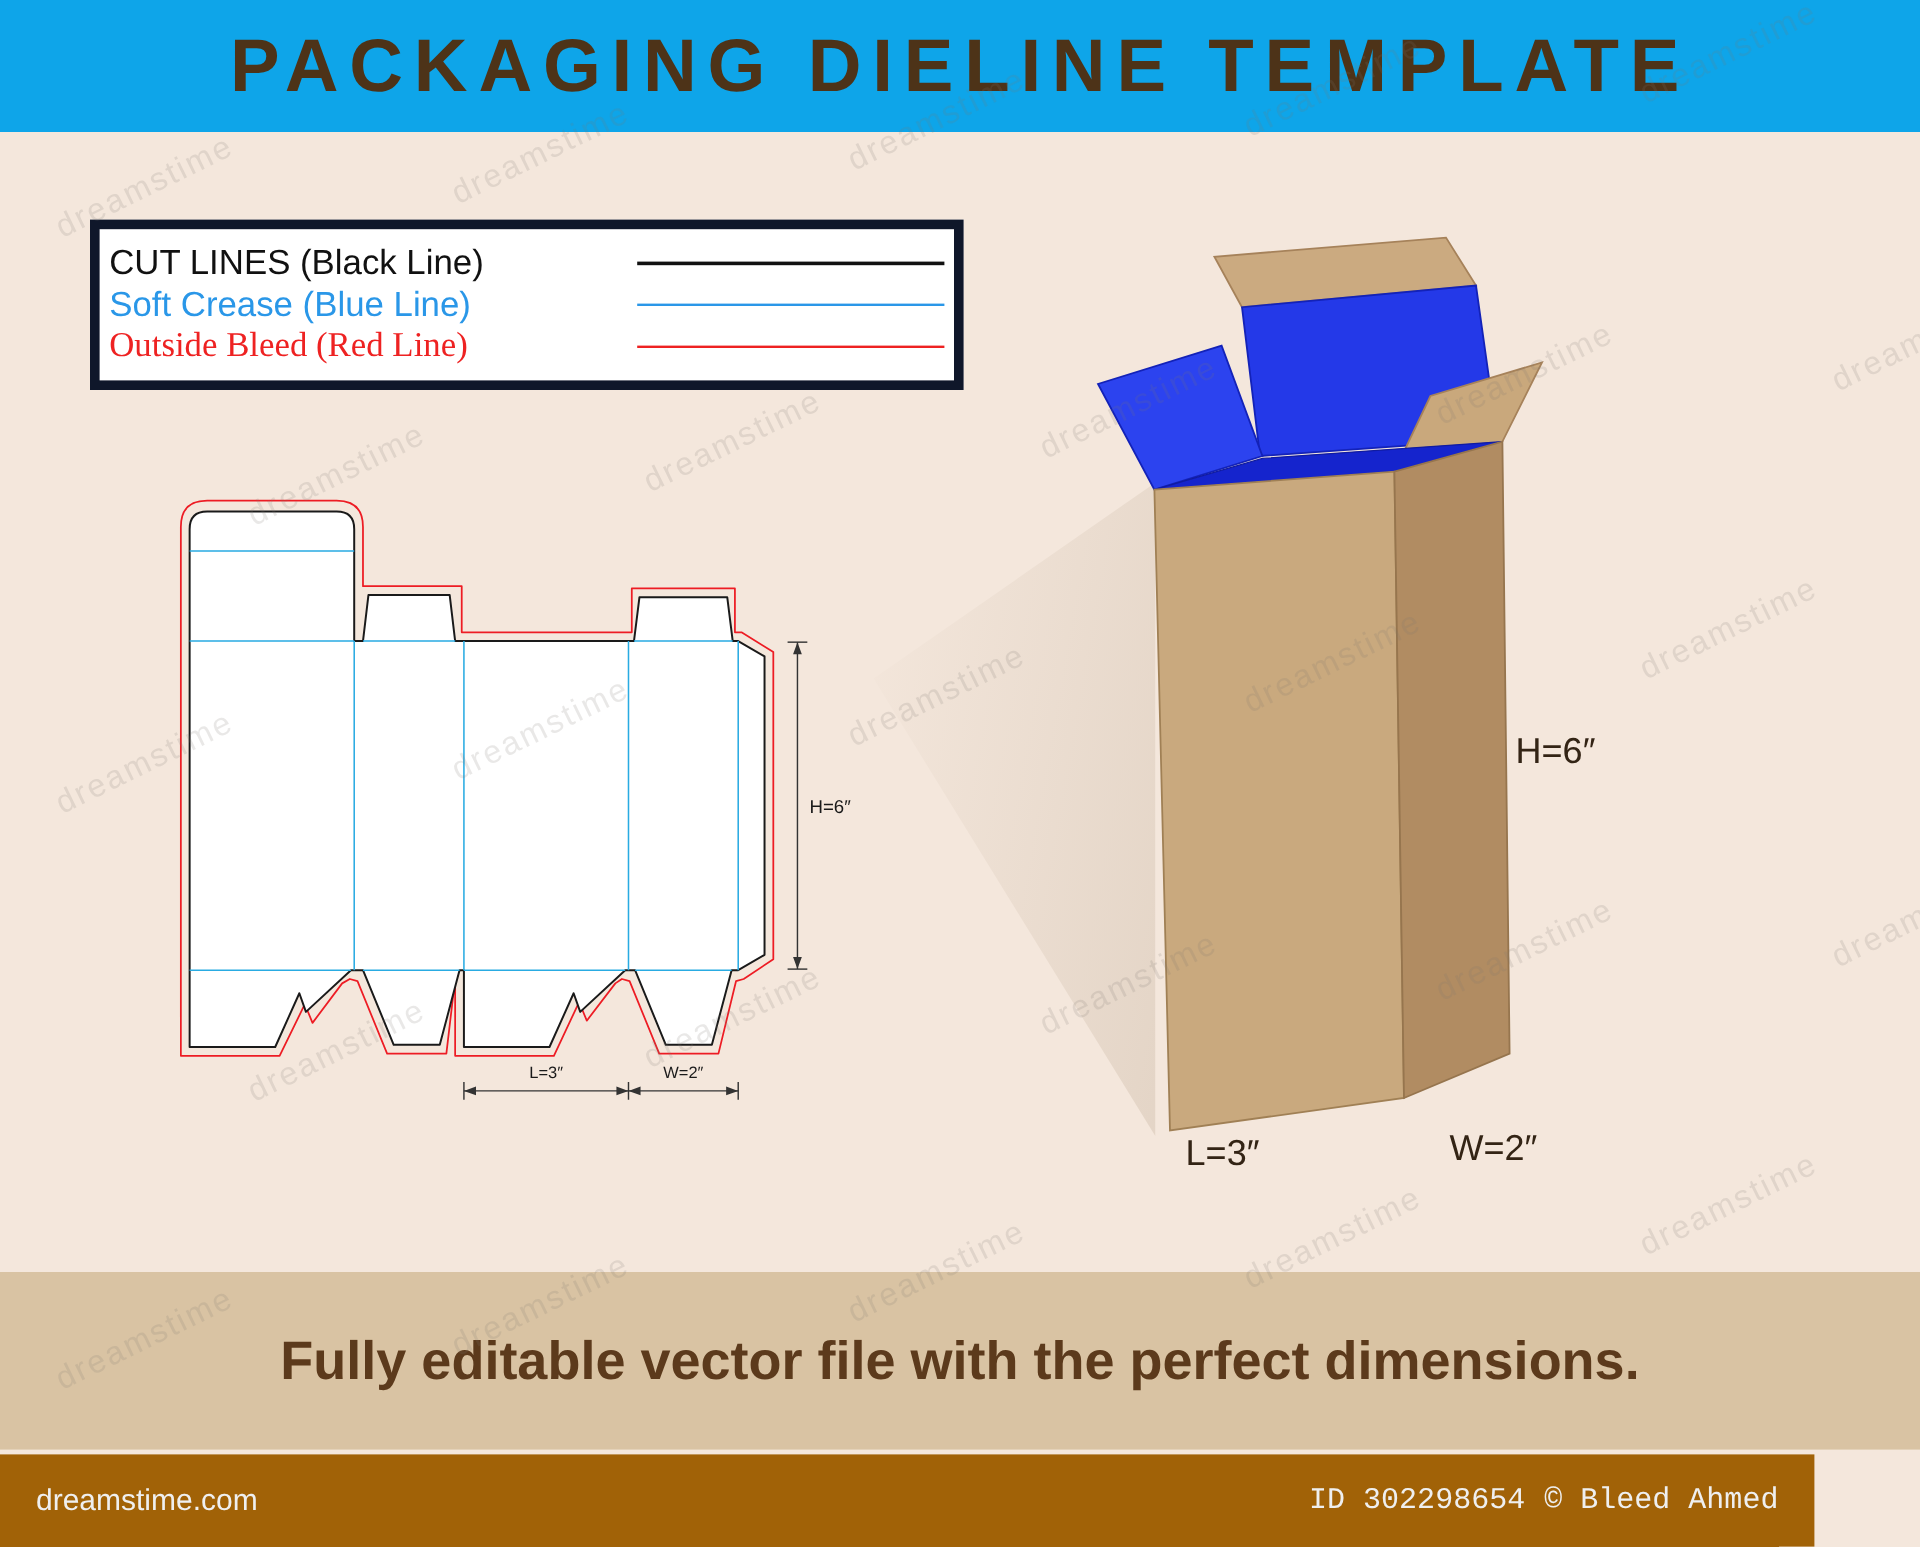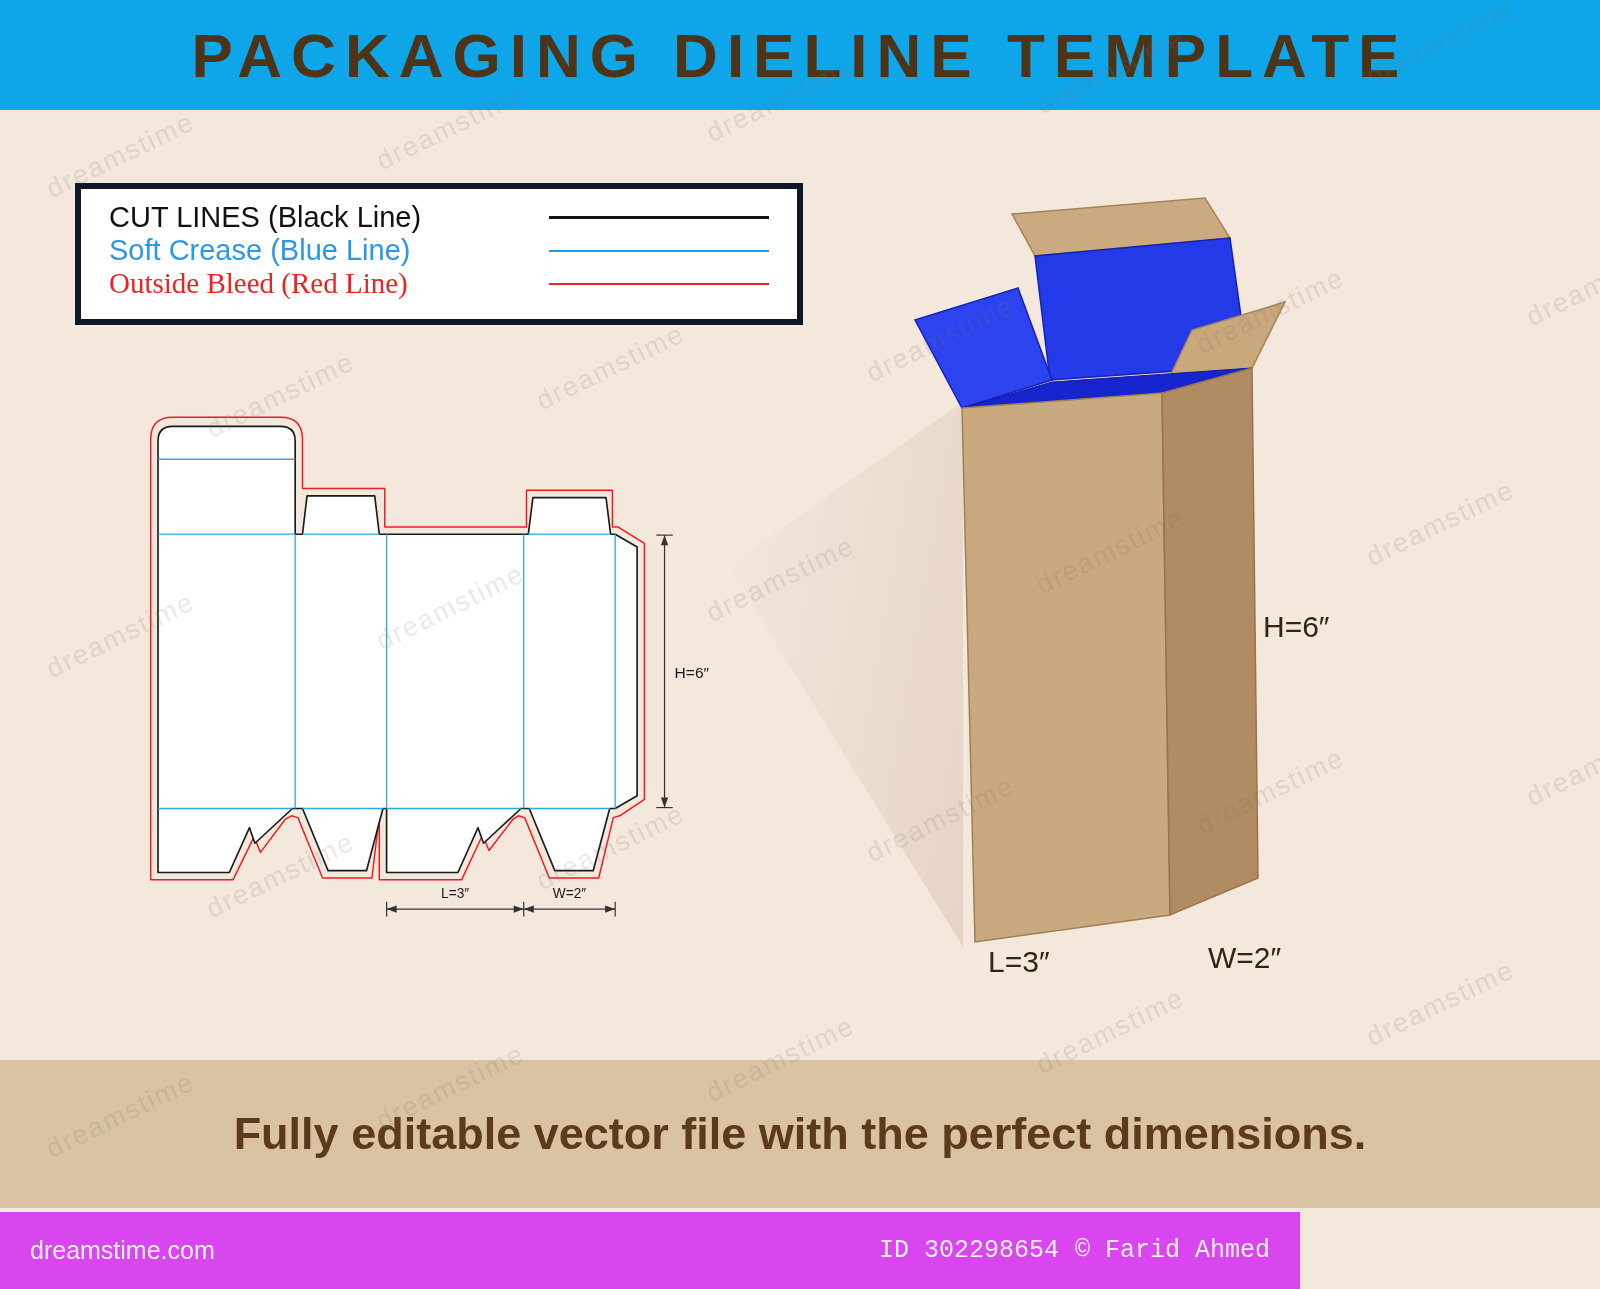--- a/index.html
+++ b/index.html
@@ -19,23 +19,23 @@
     z-index:2;
   }
   .banner .title {
     font-size:62px; font-weight:800; letter-spacing:9px;
     color:#4d3318; white-space:nowrap;
   }
 
   
   .legend {
     position:absolute; left:75px; top:183px; width:728px; height:142px;
-    background:#ffffff; border:6px solid #0f172a; box-sizing:border-box;
-    padding:12px 28px;
-    display:flex; flex-direction:column; 
+    background:#ffffff; border:8px solid #0f172a; box-sizing:border-box;
+    padding:12px 8px;
+    display:flex; flex-direction:column; justify-content:space-between;
     z-index:3;
   }
   .legend-row { display:flex; align-items:center; }
   .legend-label { width:440px; font-size:29px; white-space:nowrap; }
   .legend-row:nth-child(1) .legend-label { color:#111111; }
   .legend-row:nth-child(2) .legend-label { color:#2a97e8; }
   .legend-row:nth-child(3) .legend-label { color:#ee2222;font-family:Liberation Serif, serif; }
   .legend-line { flex:1; height:0; border-top-style:solid; }
   .legend-row:nth-child(1) .legend-line { border-top-width:3px; border-top-color:#111111; }
   .legend-row:nth-child(2) .legend-line { border-top-width:2px; border-top-color:#2a97e8; }
@@ -74,22 +74,22 @@
     background:#d9c3a3;
     display:flex; align-items:center; justify-content:center;
     z-index:2;
   }
   .subtitle-strip .subtitle {
     font-size:45px; font-weight:700; color:#5c3a1c; white-space:nowrap;
   }
 
   
   .footer {
-    position:absolute; left:0; top:1212px; width:1300px; height:77px;
-    background:#d946ef; color:#efefef;
+    position:absolute; left:0; top:1212px; width:1512px; height:77px;
+    background:#a16207; color:#efefef;
     display:flex; align-items:center; justify-content:space-between;
     padding:0 30px; box-sizing:border-box;
     font-size:25px; z-index:4;
   }
   .footer .right { display:flex; gap:16px;font-family:Liberation Mono, monospace; }
 
   
   .wm-layer {
     position:absolute; left:0; top:0; width:1600px; height:1289px;
     z-index:9; pointer-events:none;
@@ -183,21 +183,21 @@
 <div class="dim3d w">W=2″</div>
 
 <div class="subtitle-strip">
   <div class="subtitle">Fully editable vector file with the perfect dimensions.</div>
 </div>
 
 <div class="footer">
   <span>dreamstime.com</span>
   <span class="right">
     <span>ID 302298654</span>
-    <span>© Farid Ahmed</span>
+    <span>© Bleed Ahmed</span>
   </span>
 </div>
 
 <div class="wm-layer">
     <span class="wm" style="left: 40px; top: 140px;">dreamstime</span>
     <span class="wm" style="left: 370px; top: 112px;">dreamstime</span>
     <span class="wm" style="left: 700px; top: 84px;">dreamstime</span>
     <span class="wm" style="left: 1030px; top: 56px;">dreamstime</span>
     <span class="wm" style="left: 1360px; top: 28px;">dreamstime</span>
     <span class="wm" style="left: 200px; top: 380px;">dreamstime</span>

